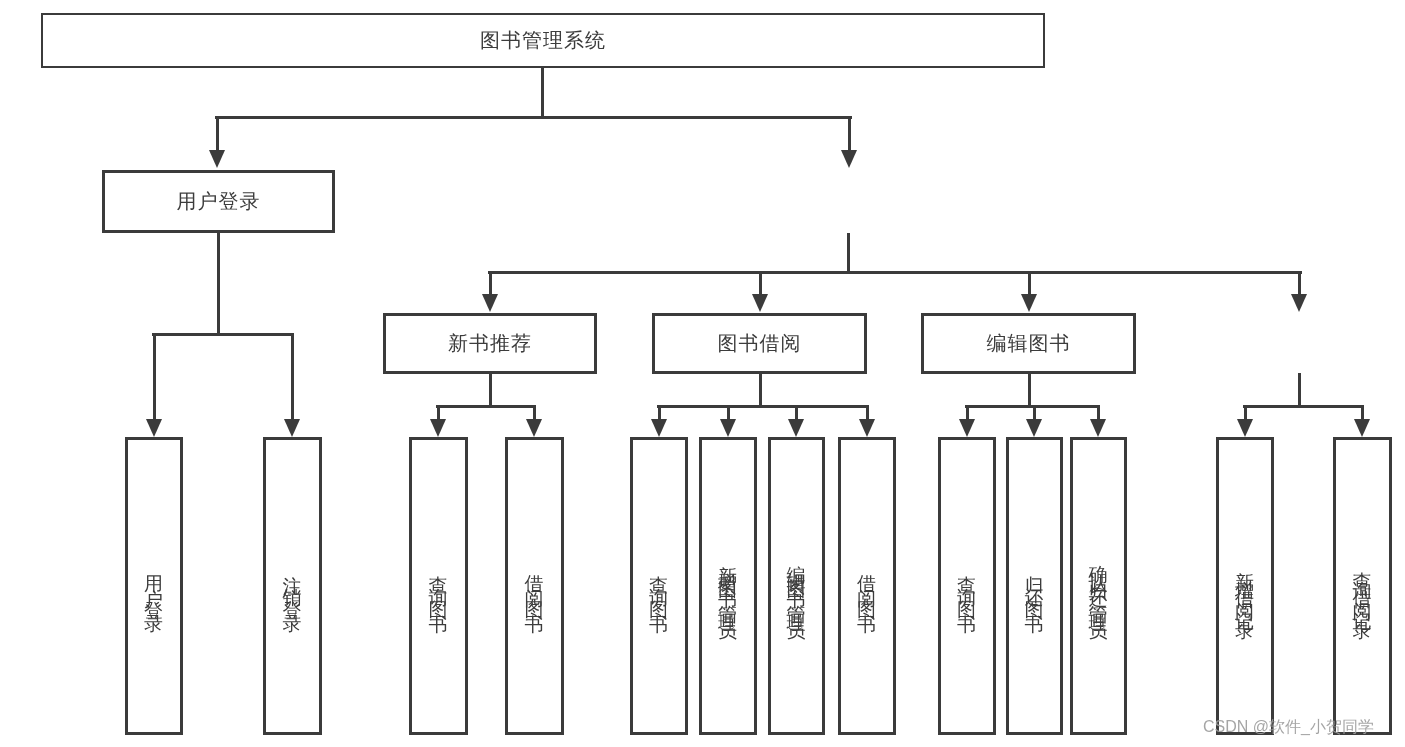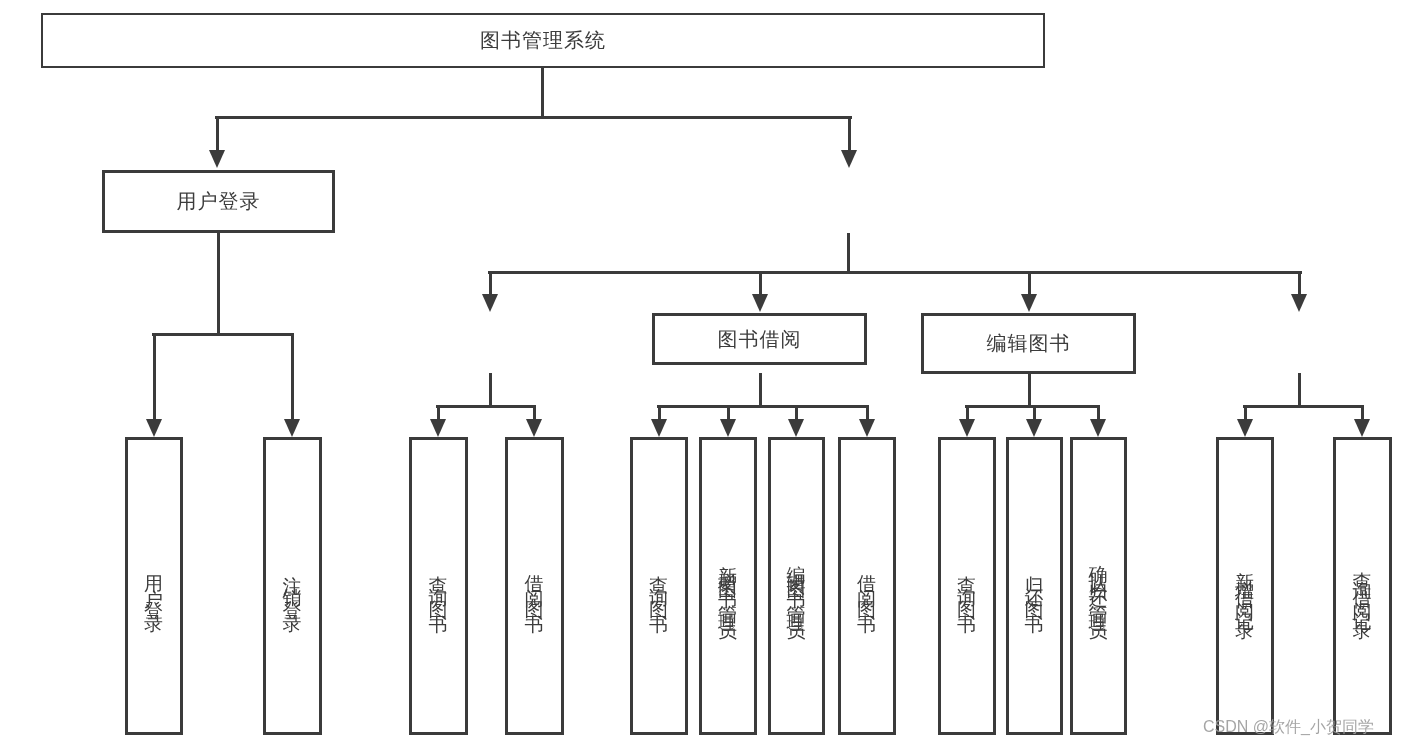--- a/index.html
+++ b/index.html
@@ -37,21 +37,24 @@
 <div class="canvas">
 
   <div class="box thin" style="left:21px;top:13px;width:1004px;height:55px">
     <span class="h-label">图书管理系统</span>
   </div>
 
   <div class="box" style="left:82px;top:170px;width:233px;height:63px">
     <span class="h-label">用户登录</span>
   </div>
 
-  <div class="box" style="left:632px;top:313px;width:215px;height:52px">
+  <div class="box" style="left:363px;top:313px;width:214px;height:61px">
+    <span class="h-label">新书推荐</span>
+  </div>
+  <div class="box" style="left:632px;top:313px;width:215px;height:61px">
     <span class="h-label">图书借阅</span>
   </div>
   <div class="box" style="left:901px;top:313px;width:215px;height:61px">
     <span class="h-label">编辑图书</span>
   </div>
 
   <div class="box" style="left:105px;top:437px;width:58px;height:298px">
     <span class="v-label">用户登录</span>
   </div>
   <div class="box" style="left:243px;top:437px;width:59px;height:298px">

